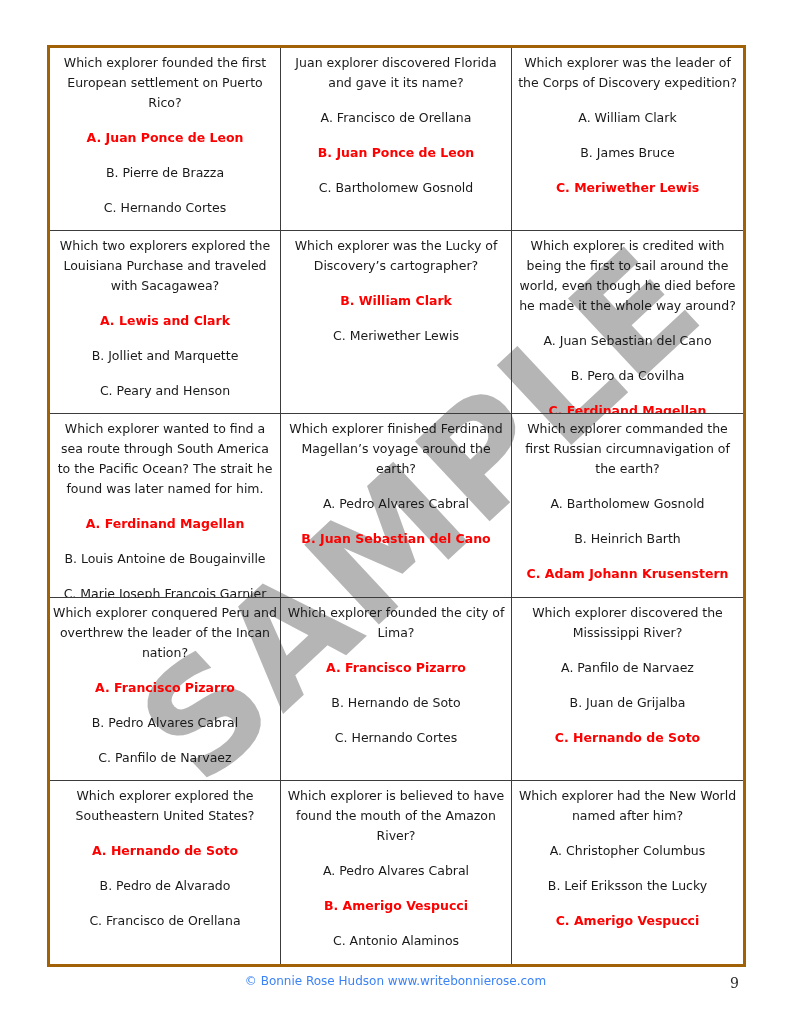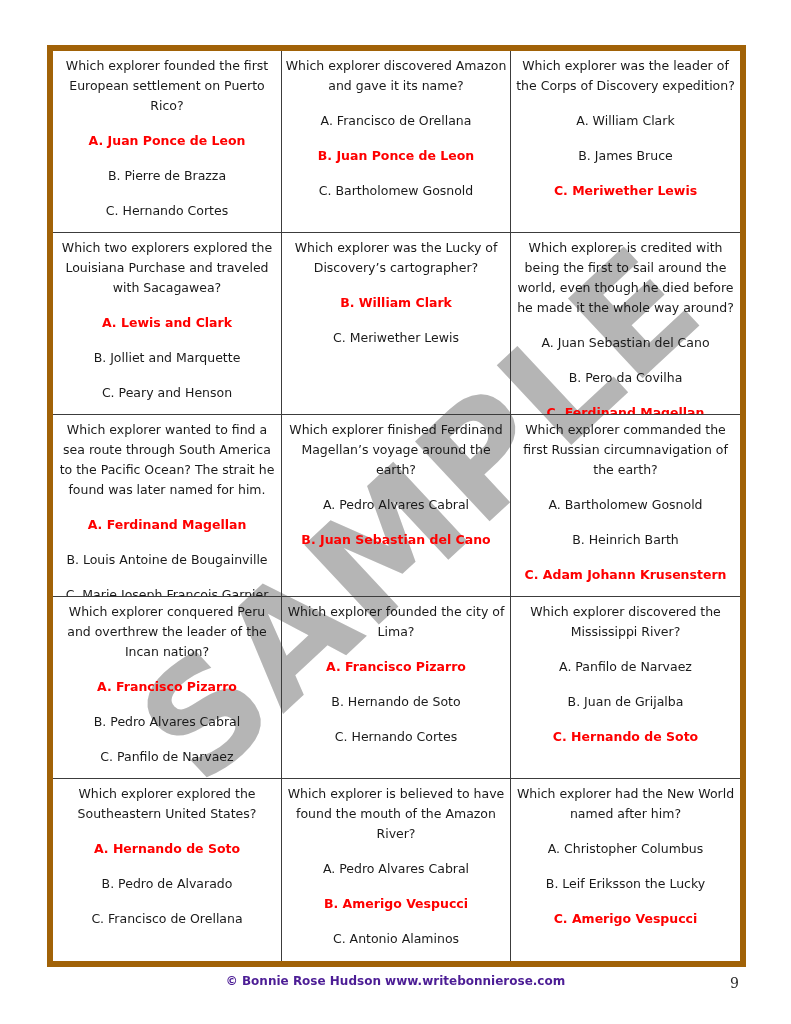--- a/index.html
+++ b/index.html
@@ -27,21 +27,21 @@
     user-select: none;
   }
 
   .grid {
     position: absolute;
     left: 47px; top: 45px;
     width: 699px; height: 922px;
     display: grid;
     grid-template-columns: repeat(3, 1fr);
     grid-template-rows: repeat(5, 1fr);
-    border: 6px solid #a16207;
+    border: 3px solid #a16207;
     z-index: 2;
   }
   .cell {
     border-right: 1px solid #3c3c3c;
     border-bottom: 1px solid #3c3c3c;
     padding: 5px 3px;
     text-align: center;
     font-size: 12.5px;
     line-height: 20px;
     color: #1a1a1a;
@@ -58,22 +58,21 @@
     position: absolute;
     left: 0; right: 0; top: 974px;
     height: 30px;
     z-index: 2;
   }
   .copyright {
     position: absolute;
     left: 0; right: 0;
     text-align: center;
     font-size: 12px;
-    color: #4c1d95;
-    font-weight: bold;
+    color: #3b82f6;
   }
   .page-number {
     position: absolute;
     right: 52px; top: 1px;
     font-family: "DejaVu Serif", "Liberation Serif", serif;
     font-size: 14px;
     color: #2b2b2b;
   }
 </style>
 </head>
@@ -86,21 +85,21 @@
   <div class="grid">
       <div class="cell">
     <div class="question">Which explorer founded the first European settlement on Puerto Rico?</div>
     <div>
           <div class="option correct">A. Juan Ponce de Leon</div>
           <div class="option">B. Pierre de Brazza</div>
           <div class="option">C. Hernando Cortes</div>
         </div>
   </div>
       <div class="cell">
-    <div class="question">Which explorer discovered Amazon and gave it its name?</div>
+    <div class="question">Juan explorer discovered Florida and gave it its name?</div>
     <div>
           <div class="option">A. Francisco de Orellana</div>
           <div class="option correct">B. Juan Ponce de Leon</div>
           <div class="option">C. Bartholomew Gosnold</div>
         </div>
   </div>
       <div class="cell">
     <div class="question">Which explorer was the leader of the Corps of Discovery expedition?</div>
     <div>
           <div class="option">A. William Clark</div>

